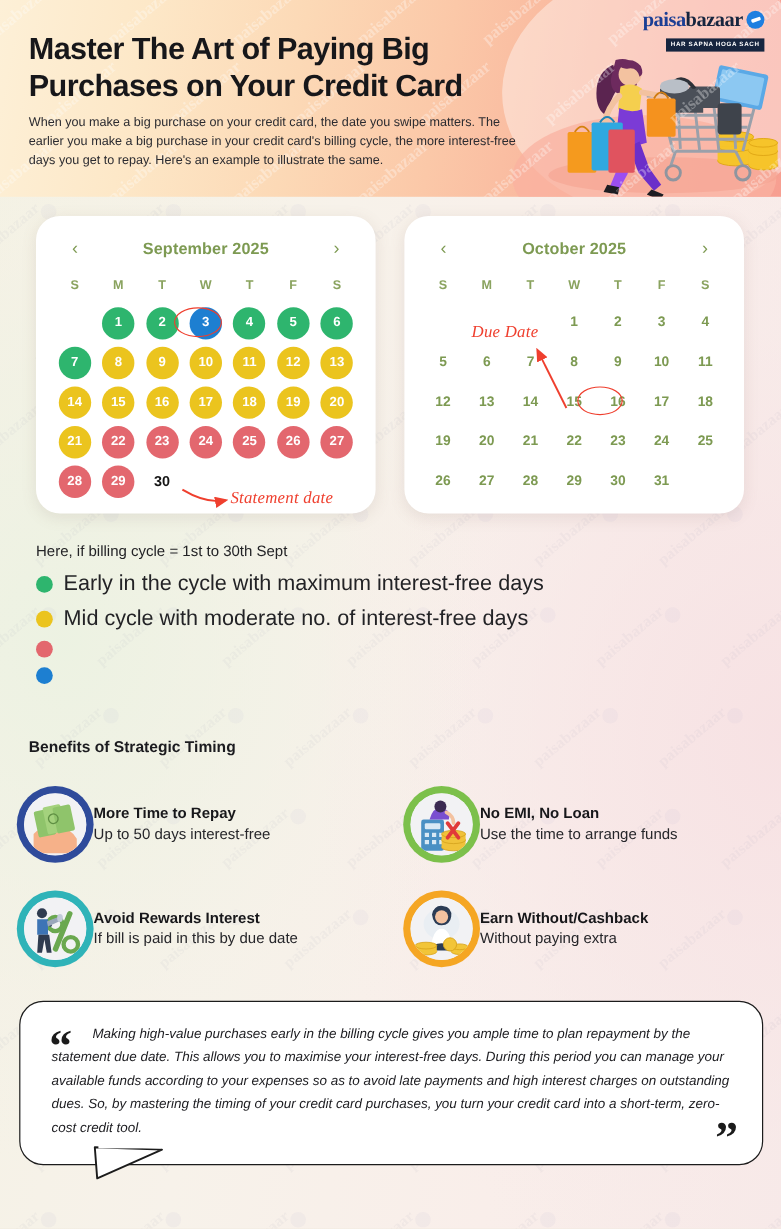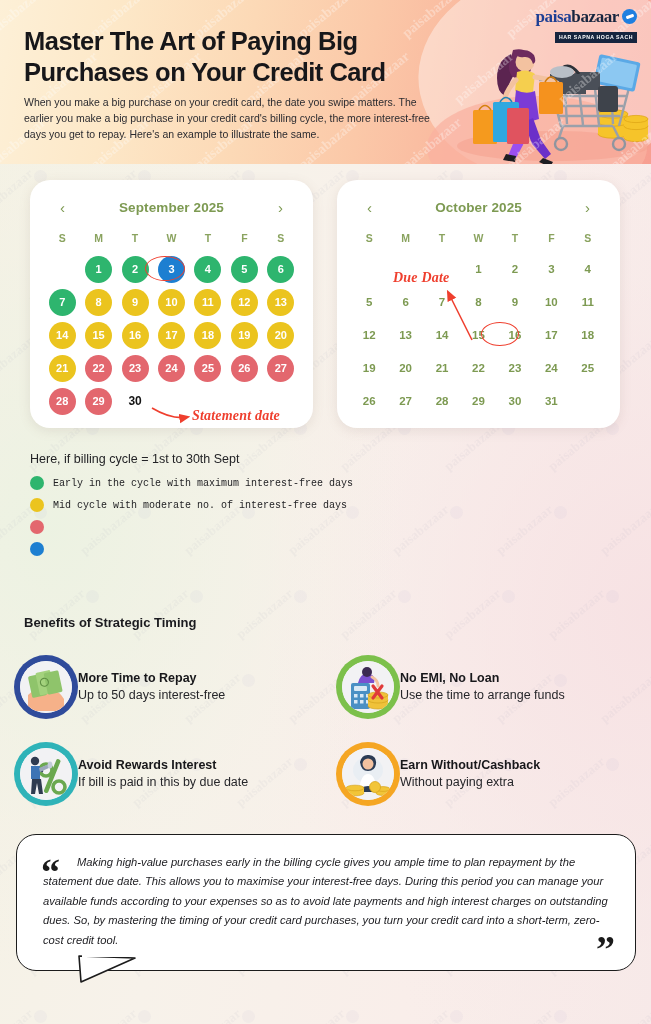--- a/index.html
+++ b/index.html
@@ -200,39 +200,39 @@
     pointer-events: none;
   }
   #sepEllipse { width: 40px; height: 25px; left: 115px; top: 2px; }
   #octEllipse { width: 38px; height: 24px; left: 144px; top: 68px; }
 
   .annot-script {
     position: absolute;
     font-family: "Liberation Serif", serif;
     font-style: italic;
     color: #ef3f2e;
-    font-weight: 700;
+    font-weight: 400;
     white-space: nowrap;
   }
   #stmtLabel { left: 192px; top: 408px; font-size: 14px; letter-spacing: .2px; }
   #dueLabel  { left: 393px; top: 270px; font-size: 14px; letter-spacing: .2px; }
 
   .annot-svg { position: absolute; pointer-events: none; overflow: visible; }
 
   
   #legend { position: absolute; left: 30px; top: 452px; width: 560px; }
   #legendIntro {
     font-size: 12.5px; color: #232326; margin-bottom: 10px;
   }
   .leg-row { display: flex; align-items: center; margin-bottom: 8px; }
   .leg-dot {
     width: 14px; height: 14px; border-radius: 50%;
     margin-right: 9px; flex: 0 0 auto;
   }
-  .leg-text { font-size: 10px; color: #232326; font-family: Liberation Mono, monospace; }
+  .leg-text { font-size: 18px; color: #232326; }
 
   
   #benefitsTitle {
     position: absolute; left: 24px; top: 615px;
     font-size: 13px; font-weight: 700; color: #1b1b1f;
   }
   .benefit {
     position: absolute;
     display: flex; align-items: center;
   }

